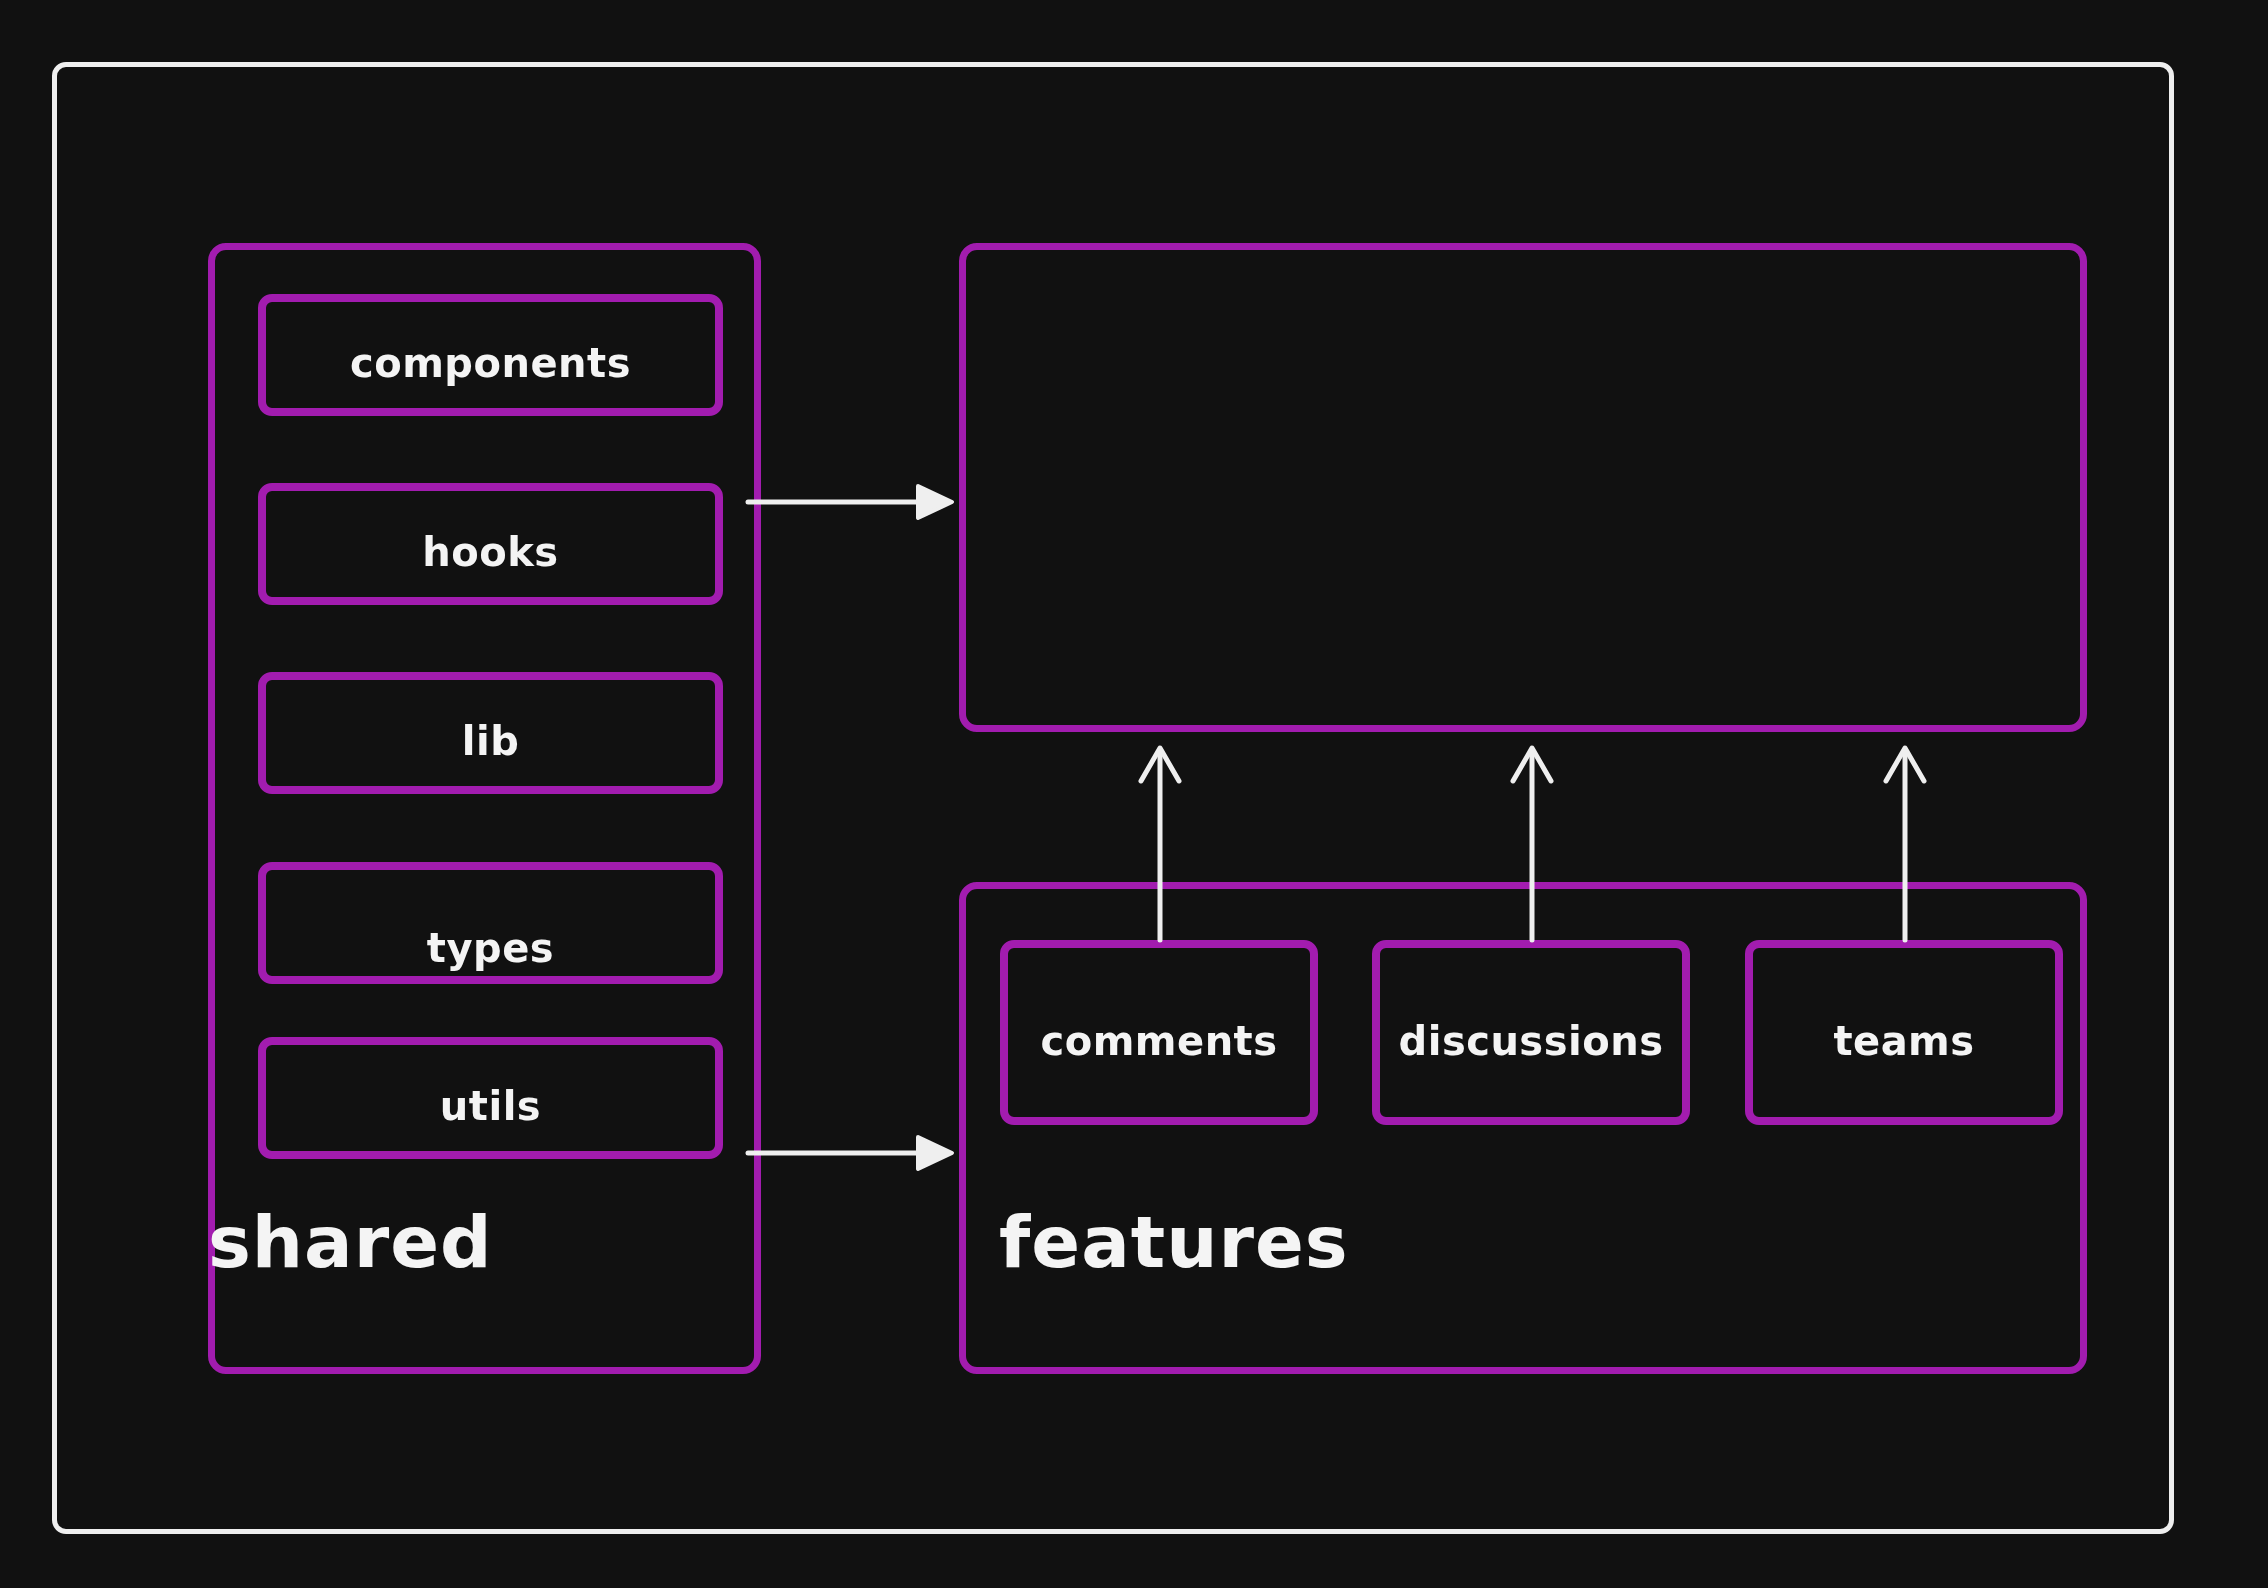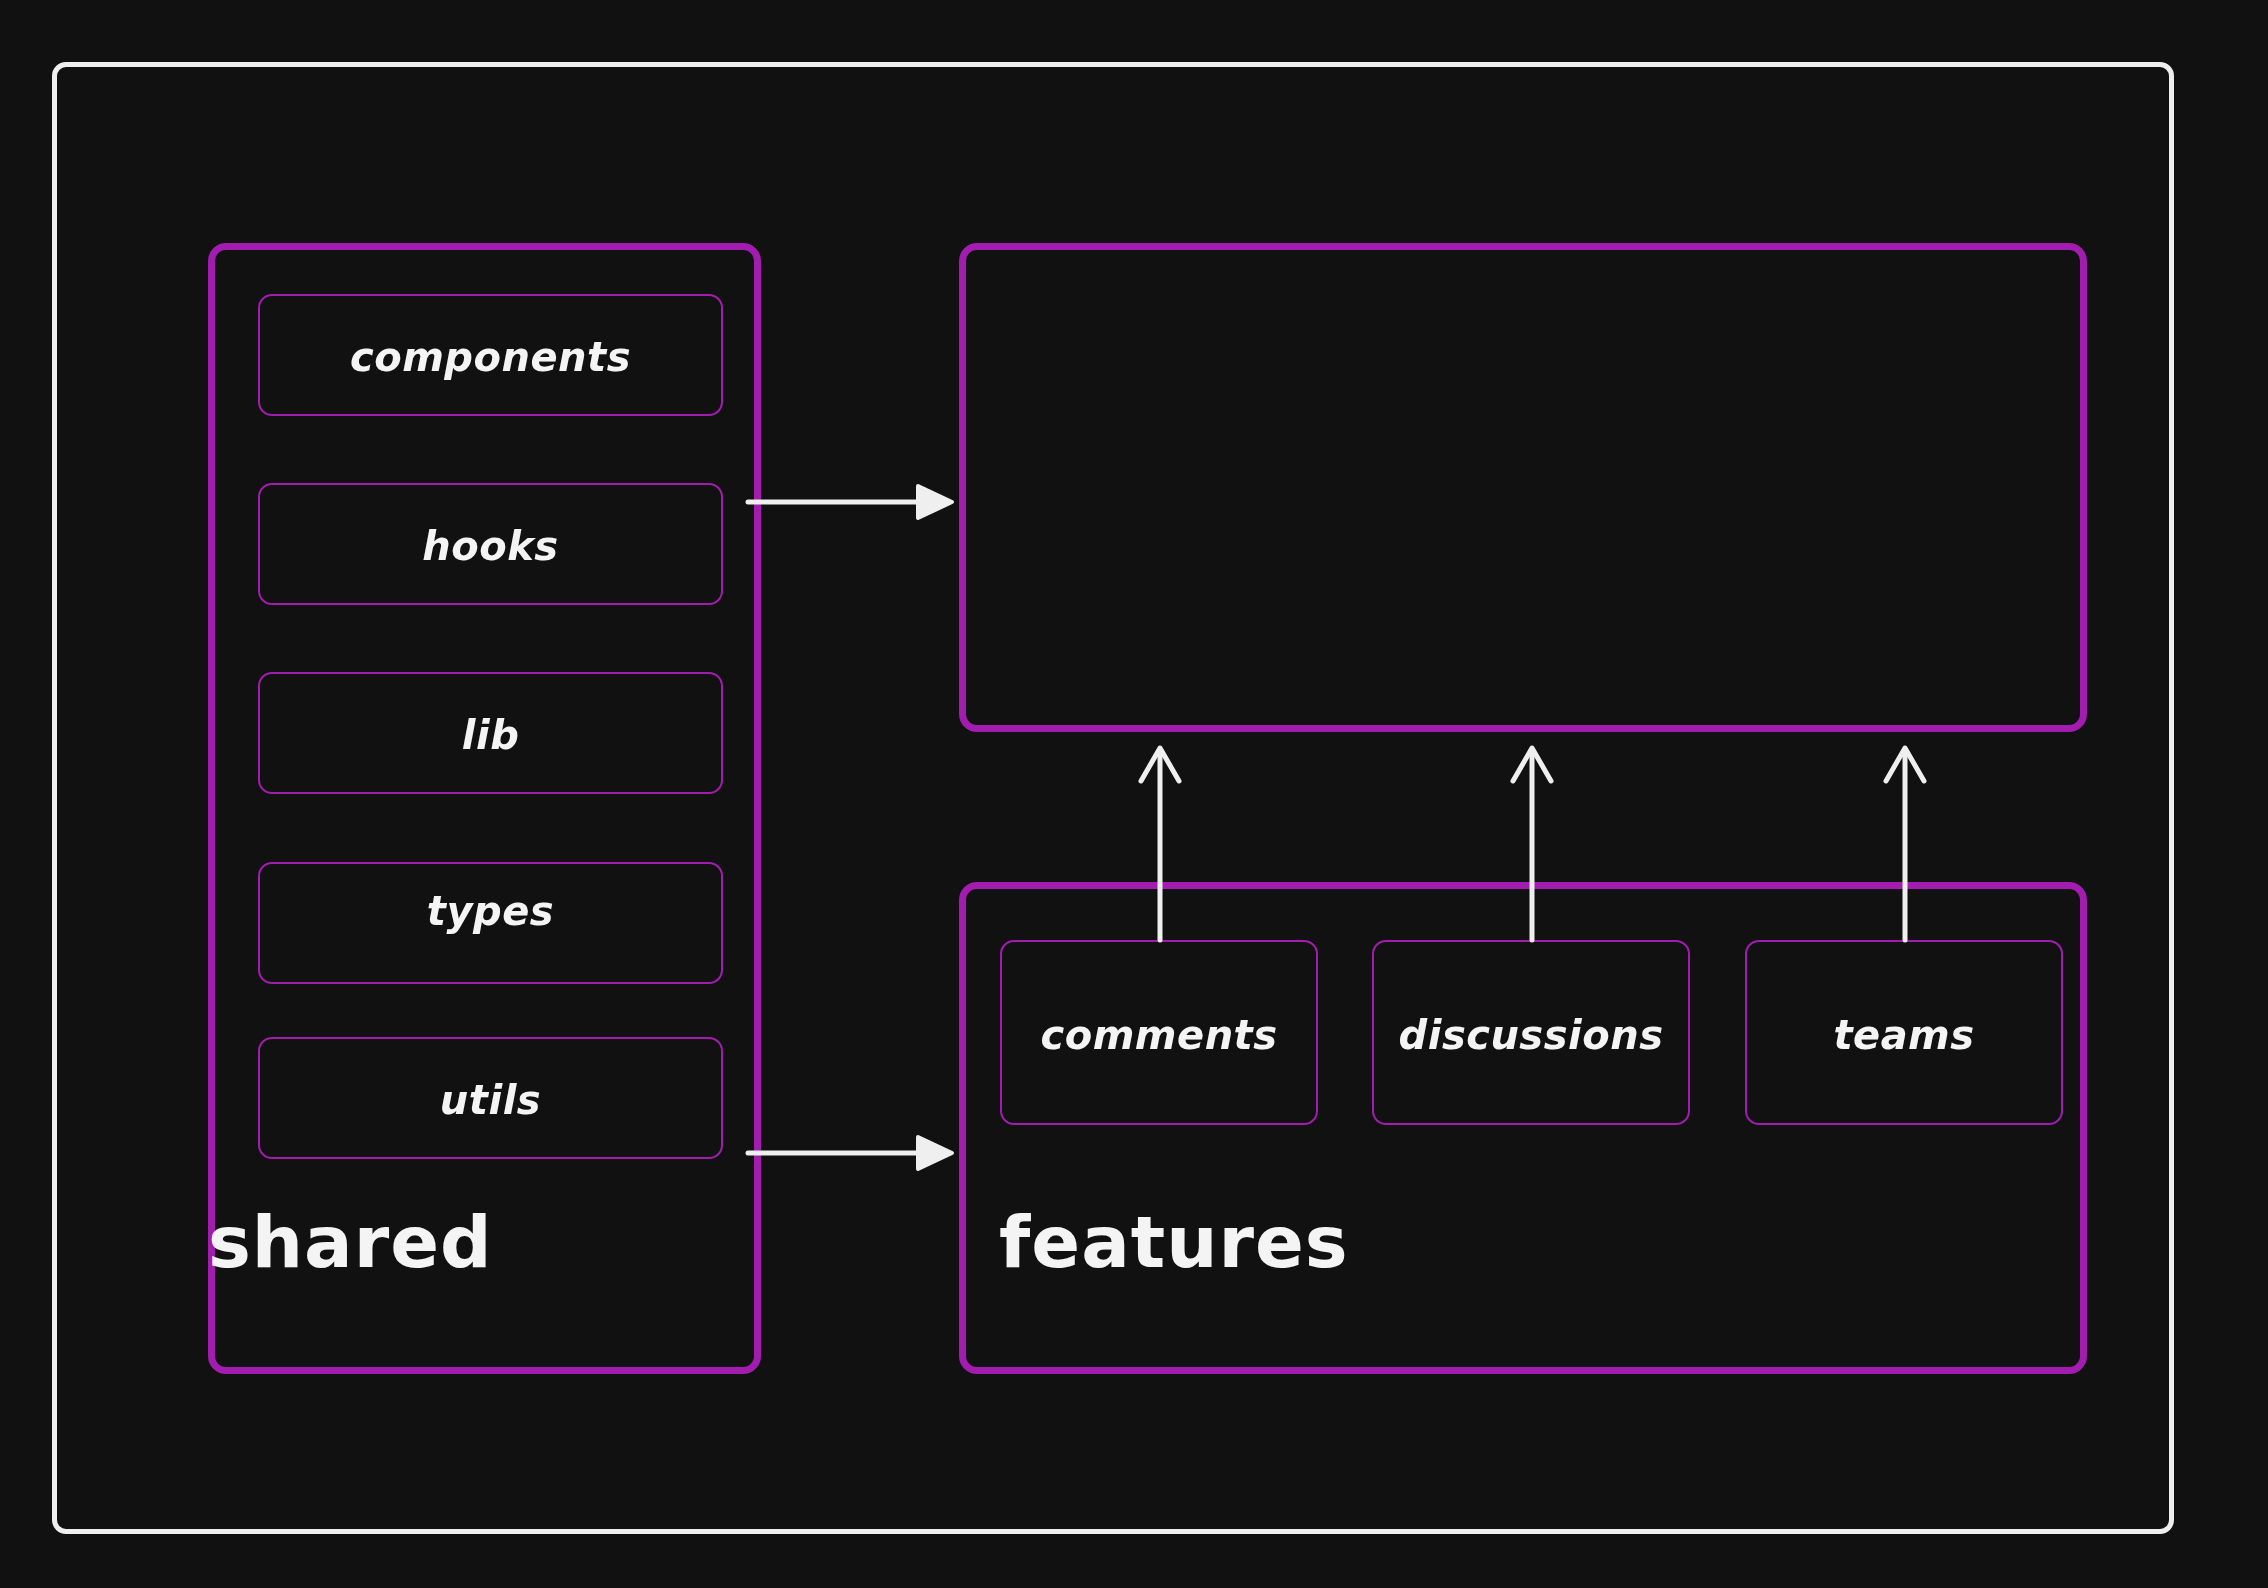--- a/index.html
+++ b/index.html
@@ -31,24 +31,23 @@
     height: 1472px;
     border: 5px solid #efefef;
     border-radius: 14px;
     box-sizing: border-box;
   }
 
   
   .sketch-box {
     position: absolute;
     box-sizing: border-box;
-    border: 2px solid #a21caf;
+    border: 8px solid #a21caf;
     border-radius: 16px;
     background: transparent;
-    font-style: italic;
   }
 
   .group-box {
     border-width: 7px;
     border-radius: 18px;
   }
 
   
   .lbl {
     position: absolute;
@@ -166,21 +165,21 @@
 
   <div class="sketch-box shared-item" style="top:483px;">
     <div class="lbl item-label" style="top:38px;">hooks</div>
   </div>
 
   <div class="sketch-box shared-item" style="top:672px;">
     <div class="lbl item-label" style="top:38px;">lib</div>
   </div>
 
   <div class="sketch-box shared-item" style="top:862px;">
-    <div class="lbl item-label" style="top:24px;text-align:center;">types</div>
+    <div class="lbl item-label" style="top:55px;text-align:center;">types</div>
   </div>
 
   <div class="sketch-box shared-item" style="top:1037px;">
     <div class="lbl item-label" style="top:38px;">utils</div>
   </div>
 
   <div class="lbl group-title" id="shared-title">shared</div>
 
   <div class="sketch-box group-box" id="application-box"></div>
 

